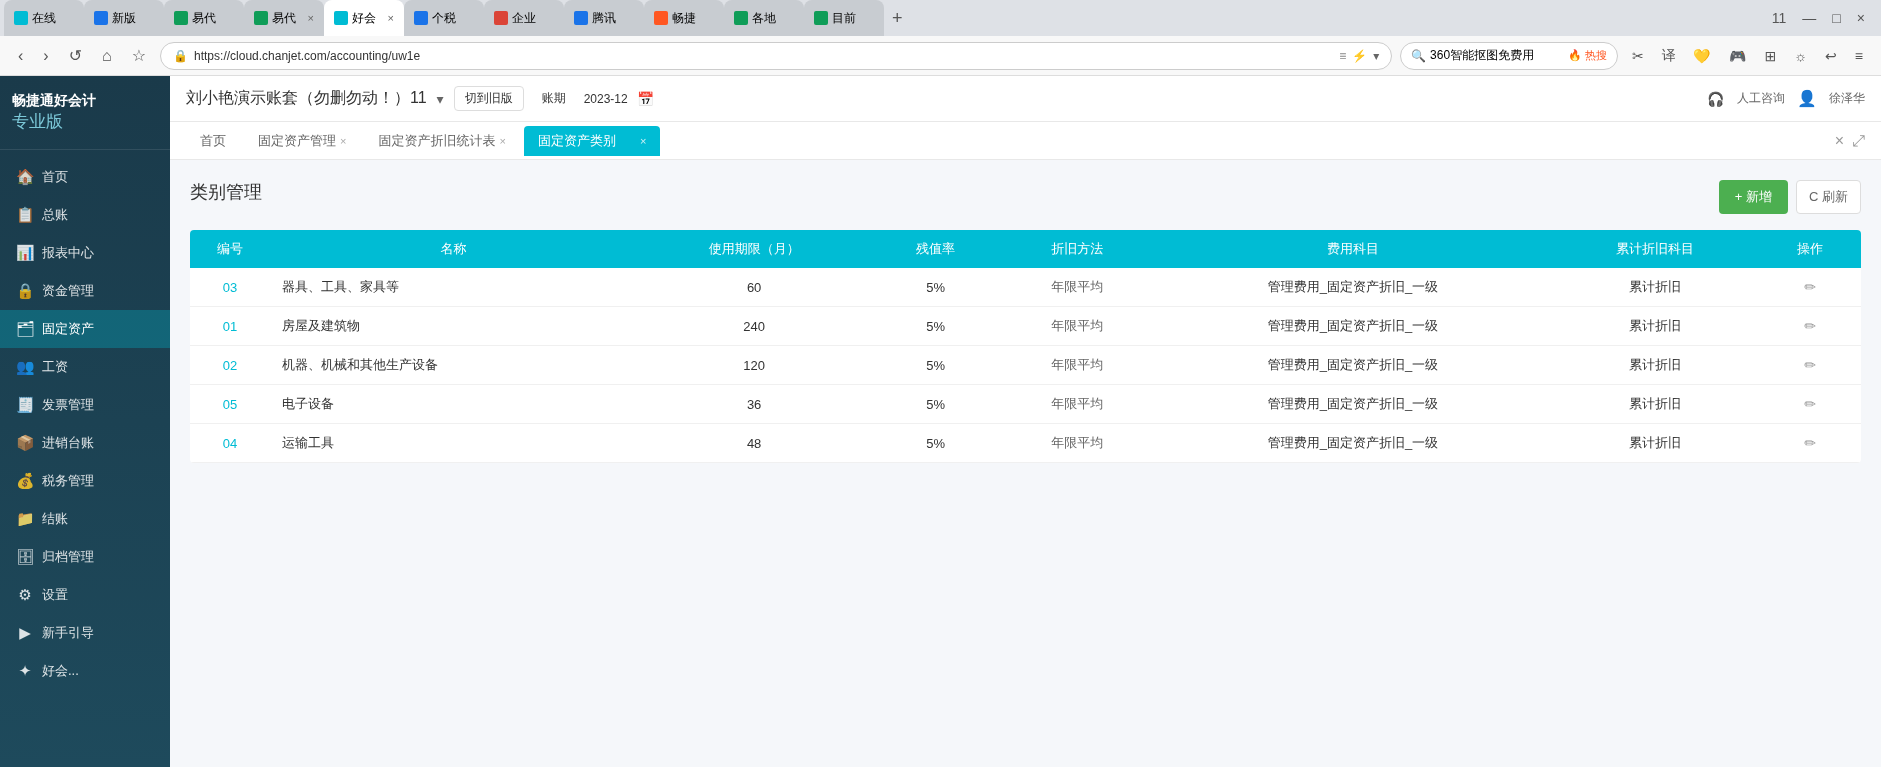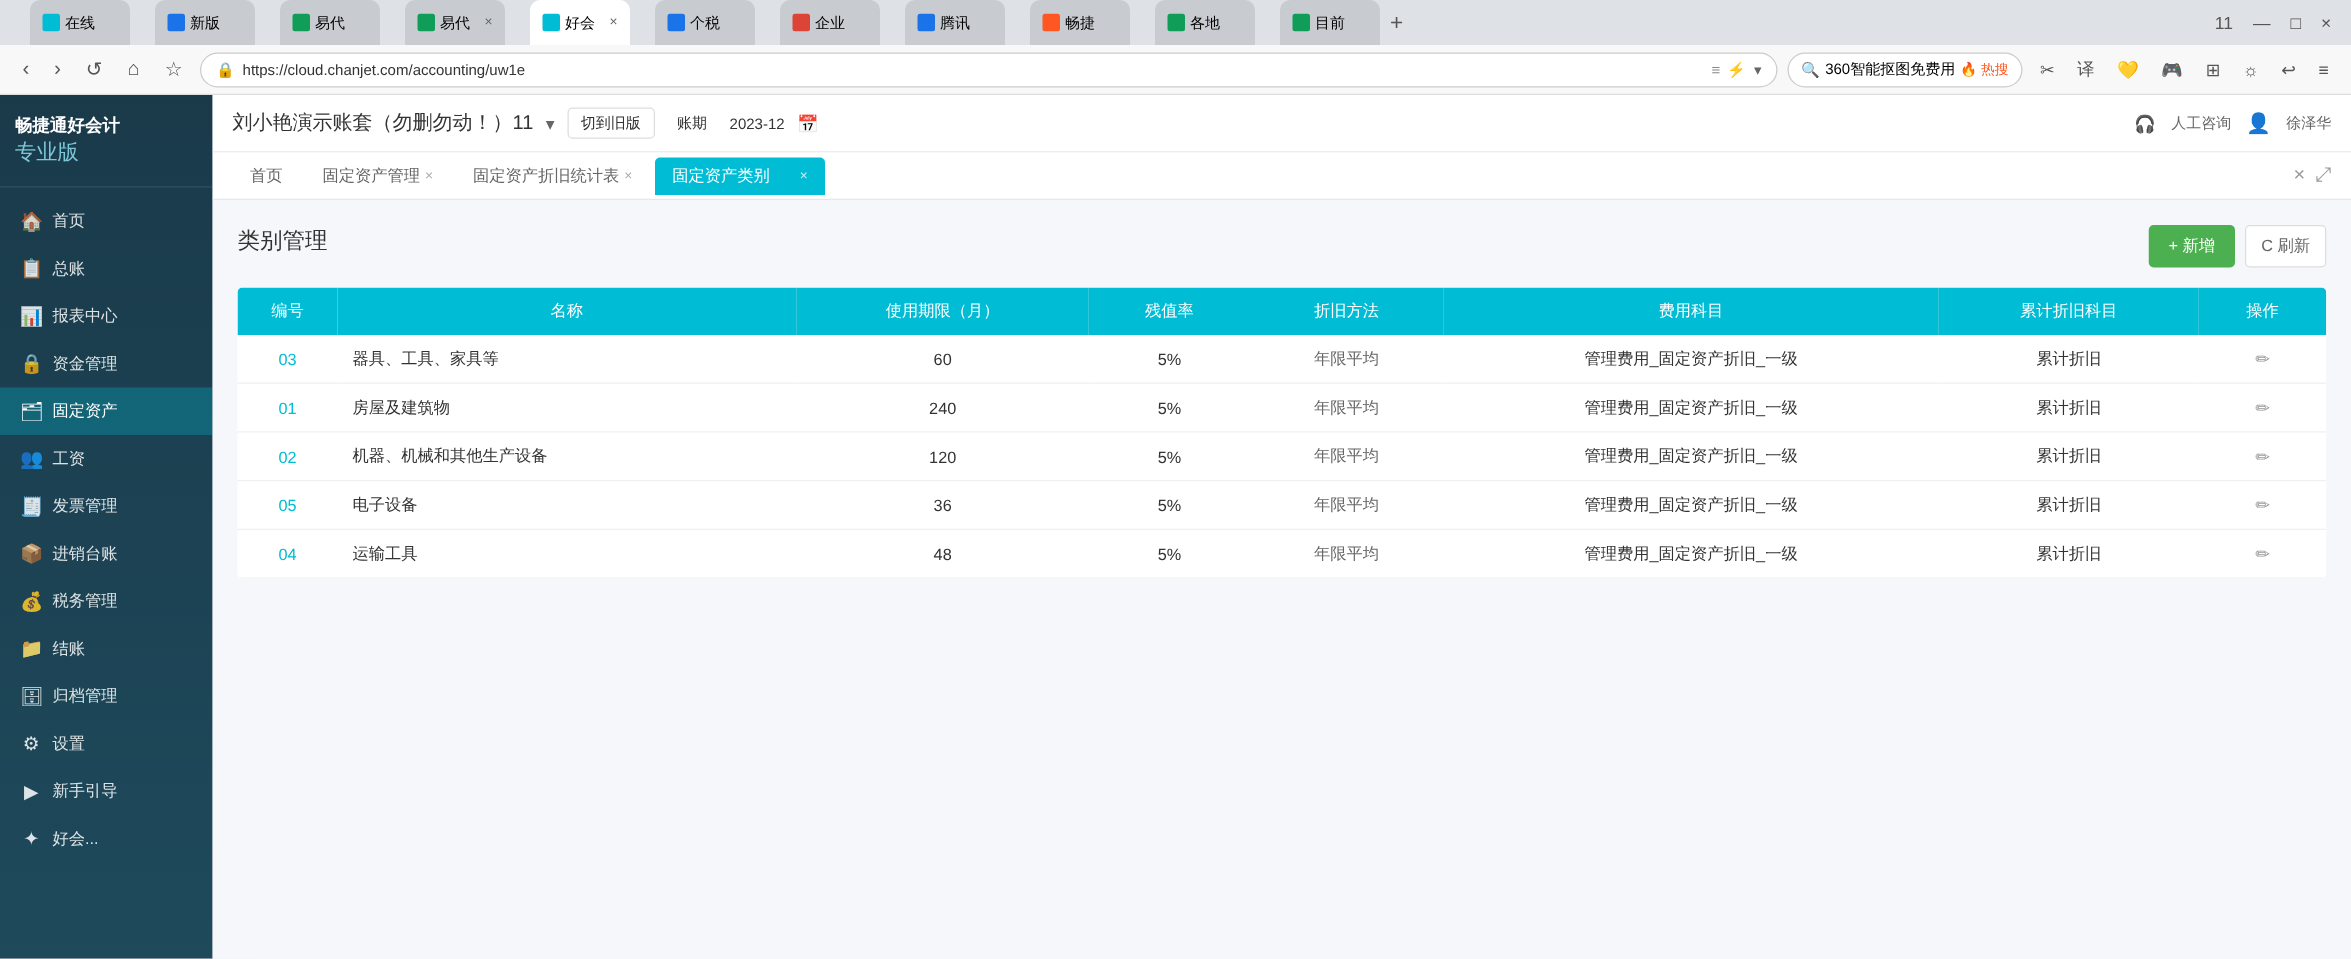--- a/index.html
+++ b/index.html
@@ -1,33 +1,33 @@
 <!DOCTYPE html>
 <html><head>
   <meta charset="utf-8">
   <style>
     * { box-sizing: border-box; margin: 0; padding: 0; }
     body { font-family: "Microsoft YaHei", "PingFang SC", sans-serif; font-size: 13px; background: #f0f2f5; overflow: hidden; }
     .tab-bar { display: flex; align-items: stretch; background: #dee1e6; height: 36px; padding: 0 4px; overflow: hidden; }
-    .browser-tab { display: flex; align-items: center; padding: 14px 10px; background: #c8ccd1; border-radius: 8px 8px 0 0; font-size: 12px; max-width: 160px; min-width: 80px; height: 36px; gap: 4px; cursor: pointer; white-space: nowrap; overflow: hidden; margin-left: 20px; }
+    .browser-tab { display: flex; align-items: center; padding: 14px 10px; background: #c8ccd1; border-radius: 8px 8px 0 0; font-size: 12px; max-width: 160px; min-width: 80px; height: 36px; gap: 4px; cursor: pointer; white-space: nowrap; overflow: hidden; }
     .browser-tab.active { background: #fff; }
     .browser-tab .tab-favicon { width: 14px; height: 14px; border-radius: 2px; flex-shrink: 0; }
     .browser-tab .tab-title { overflow: hidden; text-overflow: ellipsis; flex: 1; }
     .browser-tab .tab-close { color: #666; font-size: 11px; cursor: pointer; flex-shrink: 0; }
     .tab-new-btn { padding: 0 8px; font-size: 18px; color: #555; cursor: pointer; display: flex; align-items: center; }
     .tab-actions { display: flex; align-items: center; gap: 8px; margin-left: auto; padding: 0 8px; }
     .tab-action-btn { font-size: 14px; color: #555; cursor: pointer; padding: 4px; }
 
     .nav-bar { display: flex; align-items: center; height: 40px; background: #f8f8f8; border-bottom: 1px solid #ddd; padding: 0 12px; gap: 8px; }
     .nav-btn { border: none; background: none; cursor: pointer; color: #555; font-size: 16px; padding: 4px 6px; border-radius: 4px; }
     .address-bar { flex: 1; display: flex; align-items: center; background: #fff; border: 1px solid #ccc; border-radius: 20px; padding: 0 12px; height: 28px; gap: 6px; }
     .address-bar .lock-icon { color: #1a73e8; font-size: 12px; }
     .address-text { font-size: 12px; color: #333; flex: 1; }
     .search-bar { display: flex; align-items: center; background: #fff; border: 1px solid #ccc; border-radius: 20px; padding: 0 10px; height: 28px; gap: 4px; font-size: 12px; }
-    .search-bar .hot-tag { color: #ff5722; font-size: 11px; }
+    .search-bar .hot-tag { color: #ff5722; font-size: 11px; margin-left: 30px; }
     .toolbar-icons { display: flex; align-items: center; gap: 6px; }
     .toolbar-icon-btn { font-size: 14px; color: #555; padding: 4px 6px; cursor: pointer; }
 
     
     .app-container { display: flex; height: calc(767px - 76px); }
 
     
     .sidebar { width: 170px; background: linear-gradient(180deg, #1a3a4a 0%, #1e4a5c 100%); display: flex; flex-direction: column; flex-shrink: 0; }
     .sidebar-logo { padding: 16px 12px; border-bottom: 1px solid rgba(255,255,255,0.1); }
     .sidebar-logo-text { color: #fff; font-size: 14px; font-weight: bold; }

